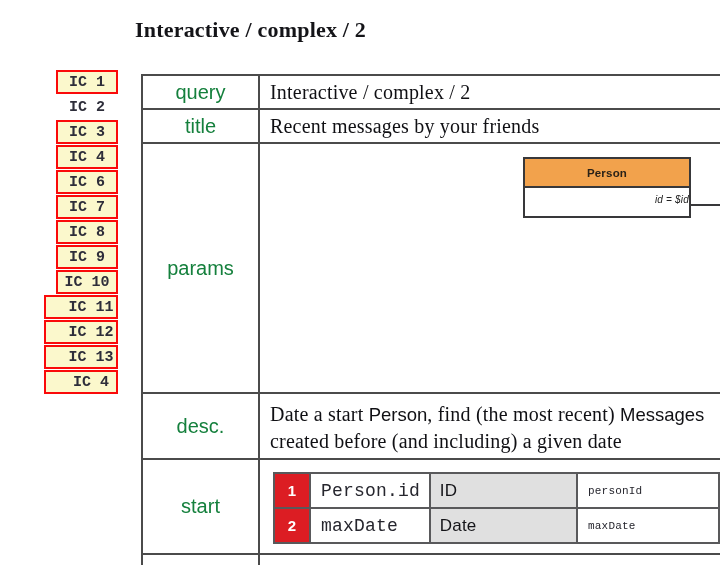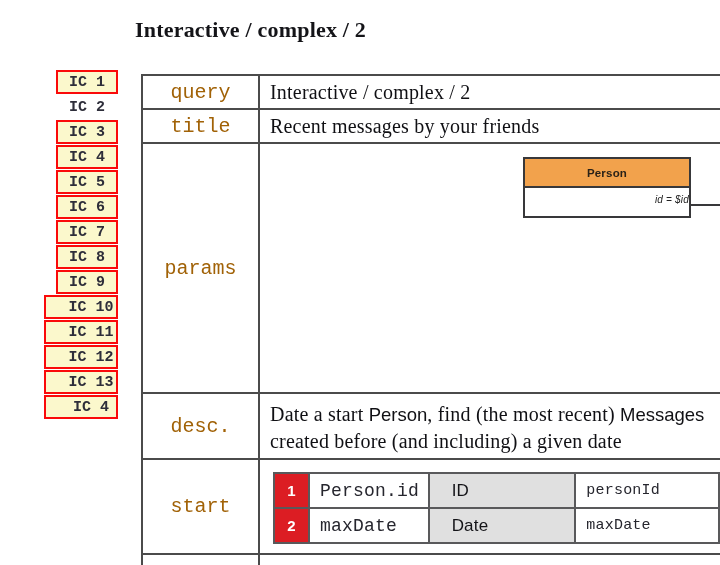--- a/index.html
+++ b/index.html
@@ -24,21 +24,21 @@
   .tbl{position:absolute;left:141px;top:74px;width:579px;box-sizing:border-box;
     border-top:2px solid #4b4b4b;border-left:2px solid #4b4b4b;}
   .trow{display:flex;border-bottom:2px solid #4b4b4b;box-sizing:border-box;}
   .trow.r-query,.trow.r-title{height:34px;}
   .trow.r-pattern{height:250px;}
   .trow.r-desc{height:66px;}
   .trow.r-params{height:95px;}
   .trow.r-partial{height:12px;border-bottom:none;}
   .tlabel{width:117px;flex:0 0 117px;box-sizing:border-box;border-right:2px solid #4b4b4b;
     display:flex;align-items:center;justify-content:center;
-    font-family:Liberation Mono, monospace;font-size:20px;color:#a16207;}
+    font-family:Liberation Sans, sans-serif;font-size:20px;color:#15803d;}
   .tvalue{flex:1;min-width:0;position:relative;overflow:hidden;
     font-family:"Liberation Serif",serif;font-size:20px;color:#101014;
     display:flex;align-items:center;padding-left:10px;white-space:nowrap;letter-spacing:.2px;}
   .tvalue.block{display:block;padding:0;}
 
   
   .uml-node{position:absolute;left:263px;top:13px;width:168px;height:61px;box-sizing:border-box;
     border:2px solid #38383a;background:#ffffff;}
   .uml-header{height:29px;box-sizing:border-box;background:#f2a24c;border-bottom:2px solid #38383a;
     display:flex;align-items:center;justify-content:center;
@@ -54,37 +54,36 @@
   .sans-inline{font-family:"Liberation Sans",sans-serif;font-size:18.5px;letter-spacing:0;}
 
   
   .ptable{position:absolute;left:13px;top:12px;border-collapse:collapse;}
   .ptable td{box-sizing:border-box;height:35px;border:2px solid #59595b;padding:0;}
   td.pnum{width:42px;background:#dc1d23;color:#ffffff;text-align:center;
     font-family:"Liberation Sans",sans-serif;font-size:15px;font-weight:bold;}
   td.pname{width:122px;background:#ffffff;font-family:"Liberation Mono",monospace;
     font-size:18px;color:#26262e;padding-left:10px;white-space:pre;}
   td.ptype{width:171px;background:#e0e0e0;font-family:"Liberation Sans",sans-serif;
-    font-size:17px;color:#141418;padding-left:22px;}
+    font-size:17px;color:#141418;padding-left:9px;}
   td.pval{width:160px;background:#ffffff;font-family:"Liberation Mono",monospace;
-    font-size:15px;color:#26262e;padding-left:10px;white-space:pre;}
+    font-size:11px;color:#26262e;padding-left:10px;white-space:pre;}
 </style>
 </head>
 <body>
 
 <div class="frame">
 
   <div class="page-title">Interactive / complex / 2</div>
 
   <div class="sidebar">
     <div class="ic-item boxed">IC 1</div>
     <div class="ic-item">IC 2</div>
     <div class="ic-item boxed">IC 3</div>
     <div class="ic-item boxed">IC 4</div>
-    <div class="ic-item boxed">IC 5</div>
     <div class="ic-item boxed">IC 6</div>
     <div class="ic-item boxed">IC 7</div>
     <div class="ic-item boxed">IC 8</div>
     <div class="ic-item boxed">IC 9</div>
     <div class="ic-item boxed">IC 10</div>
     <div class="ic-item boxed">IC 11</div>
     <div class="ic-item boxed">IC 12</div>
     <div class="ic-item boxed">IC 13</div>
     <div class="ic-item boxed">IC 4</div>
   </div>

